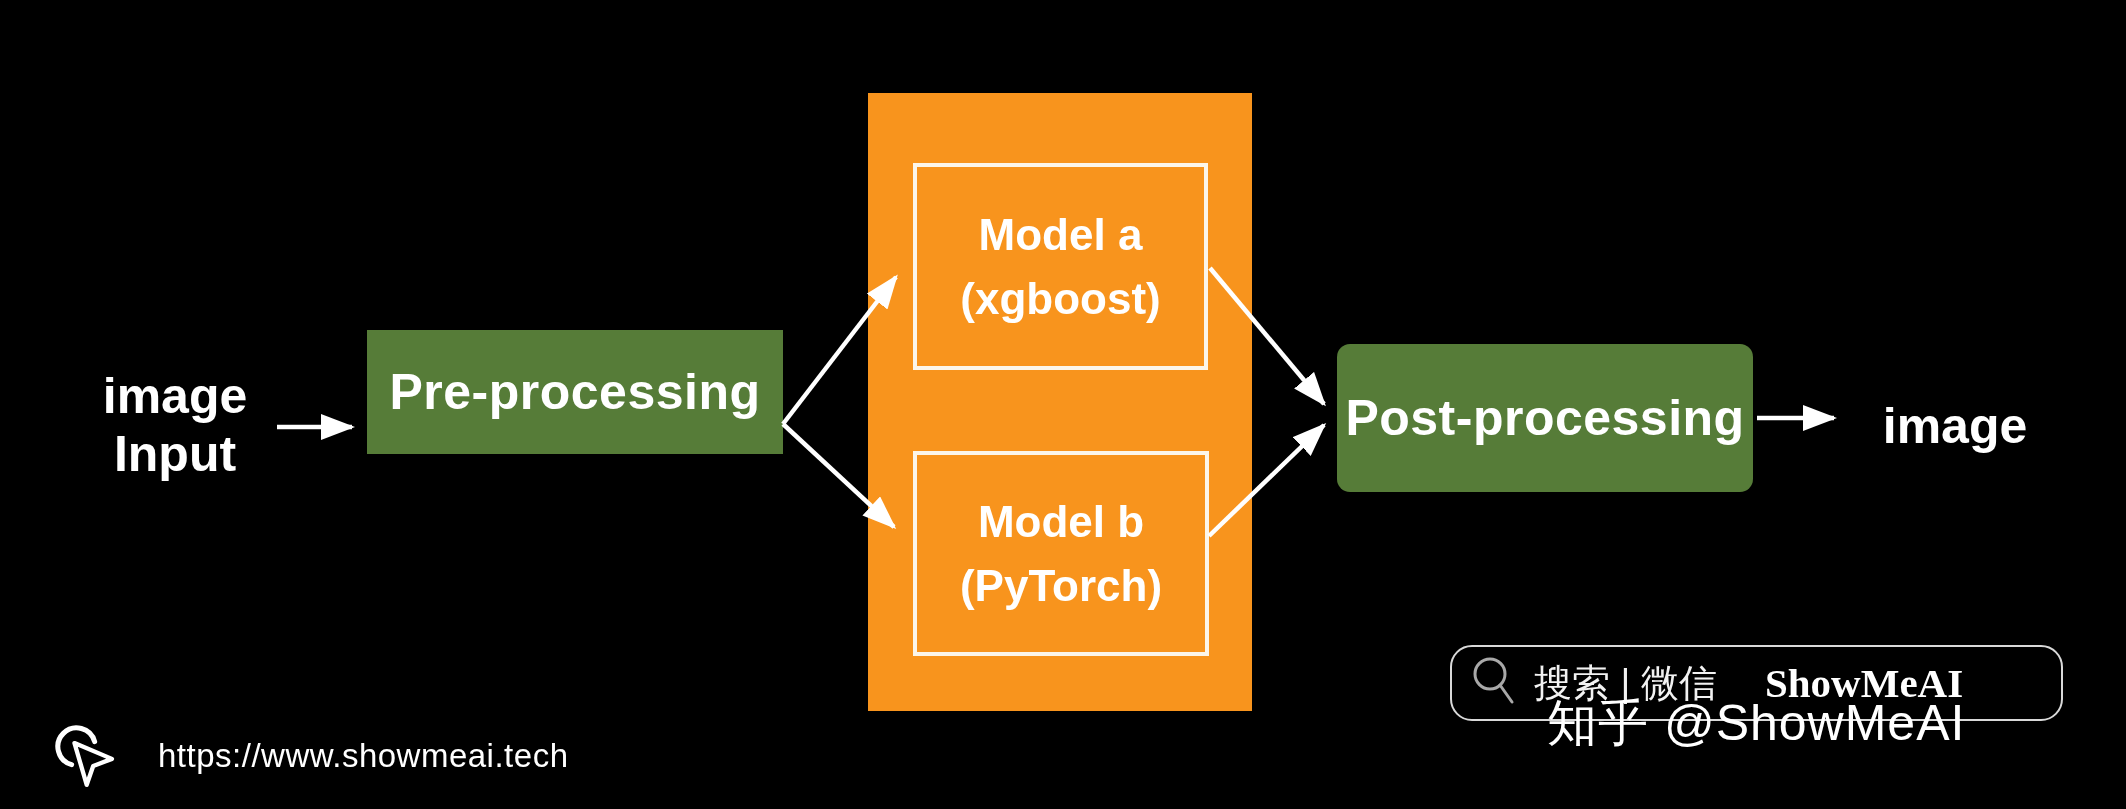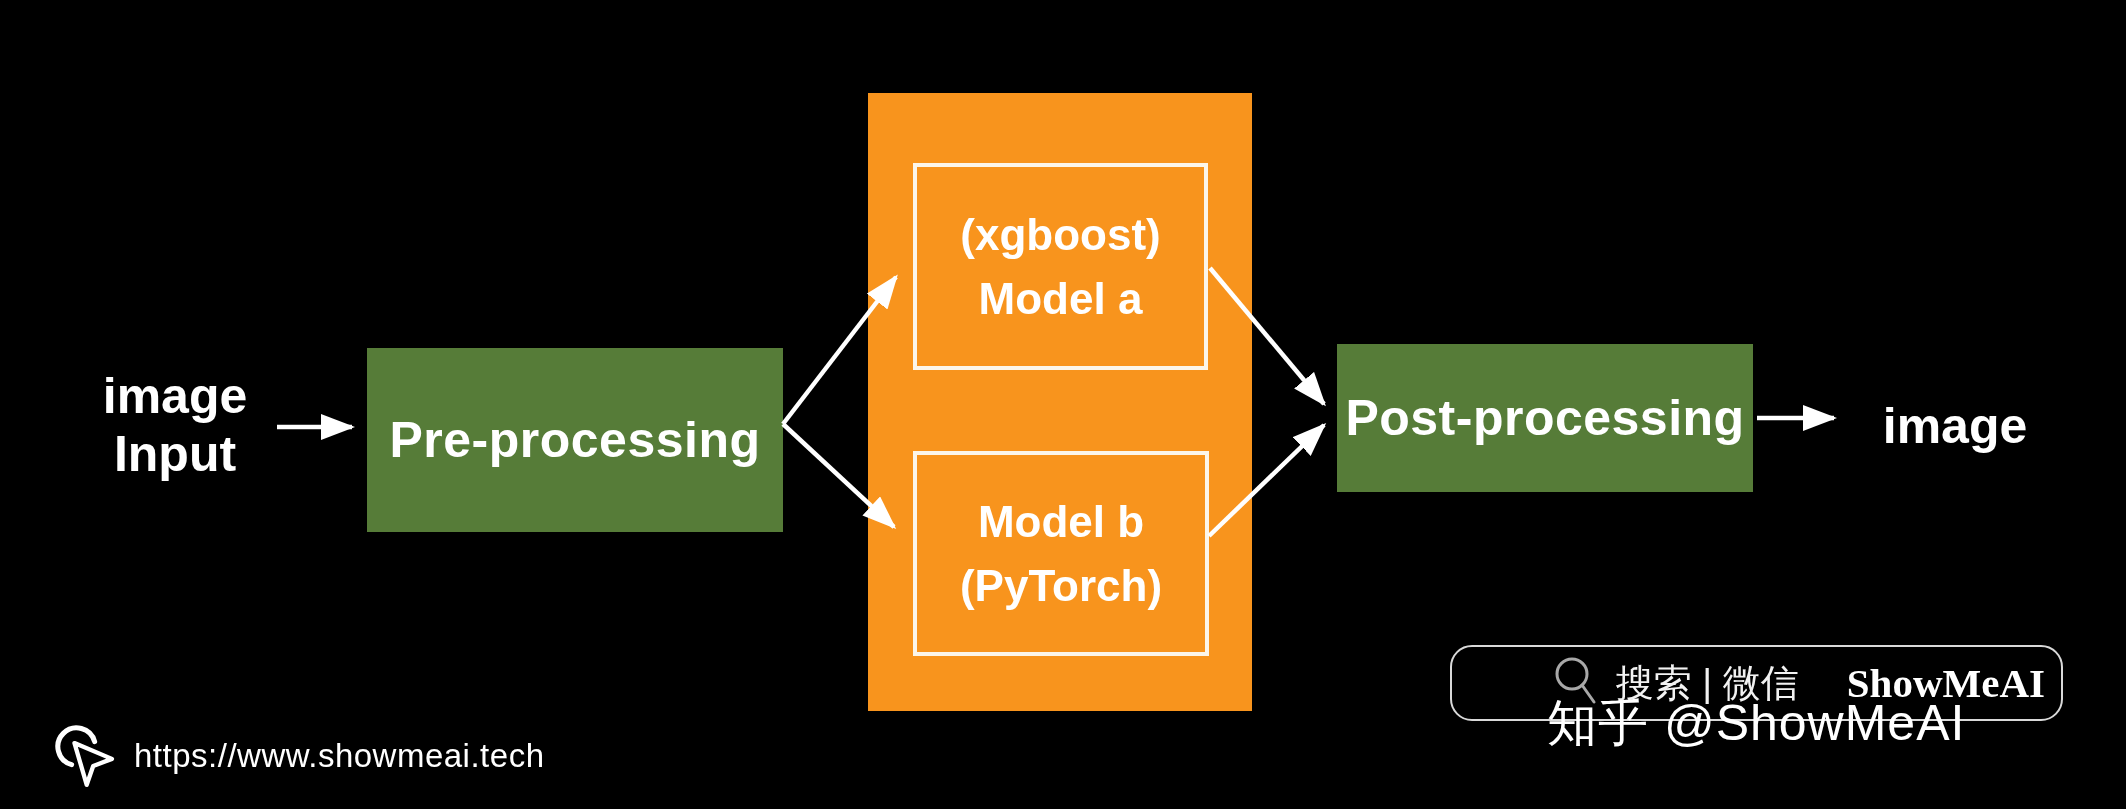--- a/index.html
+++ b/index.html
@@ -17,22 +17,22 @@
     font-family:"Liberation Sans", sans-serif;color:var(--text-white);
   }
   .canvas{position:absolute;inset:0;background:var(--background);}
 
   
   .green-box{
     position:absolute;background:var(--box-green);
     display:flex;align-items:center;justify-content:center;
     font-size:50px;font-weight:bold;letter-spacing:.5px;
   }
-  .box-pre{left:367px;top:348px;width:416px;height:184px;}
-  .box-post{left:1337px;top:344px;width:416px;height:148px;}
+  .box-pre{left:367px;top:330px;width:416px;height:124px;}
+  .box-post{left:1337px;top:344px;width:416px;height:148px;border-radius:13px;}
 
   .orange-container{
     position:absolute;left:868px;top:93px;width:384px;height:618px;
     background:var(--box-orange);
   }
   .model-box{
     position:absolute;border:4px solid var(--border-cream);
     display:flex;flex-direction:column;align-items:center;justify-content:center;
     font-size:44px;font-weight:bold;line-height:1.45;text-align:center;
   }
@@ -43,27 +43,27 @@
     position:absolute;font-size:50px;font-weight:bold;text-align:center;line-height:1.15;
   }
   .input-label{left:60px;top:368px;width:230px;}
   .output-label{left:1850px;top:398px;width:210px;}
 
   .arrows{position:absolute;left:0;top:0;z-index:5;}
 
   
   .footer{position:absolute;left:50px;top:720px;display:flex;align-items:center;}
   .cursor-icon{width:72px;height:72px;}
-  .url-text{font-size:33px;font-weight:500;margin-left:12px;letter-spacing:.5px;}
+  .url-text{font-size:33px;font-weight:500;margin-left:36px;letter-spacing:.5px;}
 
   
   .search-pill{
     position:absolute;left:1450px;top:645px;width:613px;height:76px;
     border:2px solid rgba(255,255,255,.85);border-radius:22px;
-    display:flex;align-items:center;padding:0 16px;gap:14px;z-index:2;justify-content:flex-end;
+    display:flex;align-items:center;padding:0 16px;gap:14px;z-index:2;
   }
   .magnifier-icon{width:52px;height:58px;flex:0 0 auto;}
   .pill-search{font-size:38px;color:#f2f2f2;white-space:nowrap;}
   .pill-brand{font-family:"Liberation Serif", serif;font-weight:bold;font-size:41px;white-space:nowrap;margin-left:34px;}
   .pill-suffix{font-size:38px;font-weight:bold;white-space:nowrap;}
   .zhihu-handle{
     position:absolute;left:1547px;top:690px;z-index:3;
     font-size:50px;font-weight:400;letter-spacing:1px;white-space:nowrap;
   }
 </style>
@@ -76,22 +76,22 @@
     <div>image</div>
     <div>Input</div>
   </div>
 
   <div class="green-box box-pre">
     <span>Pre-processing</span>
   </div>
 
   <div class="orange-container"></div>
   <div class="model-box model-a">
+    <div>Model a</div>
     <div>(xgboost)</div>
-    <div>Model a</div>
   </div>
   <div class="model-box model-b">
     <div>Model b</div>
     <div>(PyTorch)</div>
   </div>
 
   <div class="green-box box-post">
     <span>Post-processing</span>
   </div>
 

